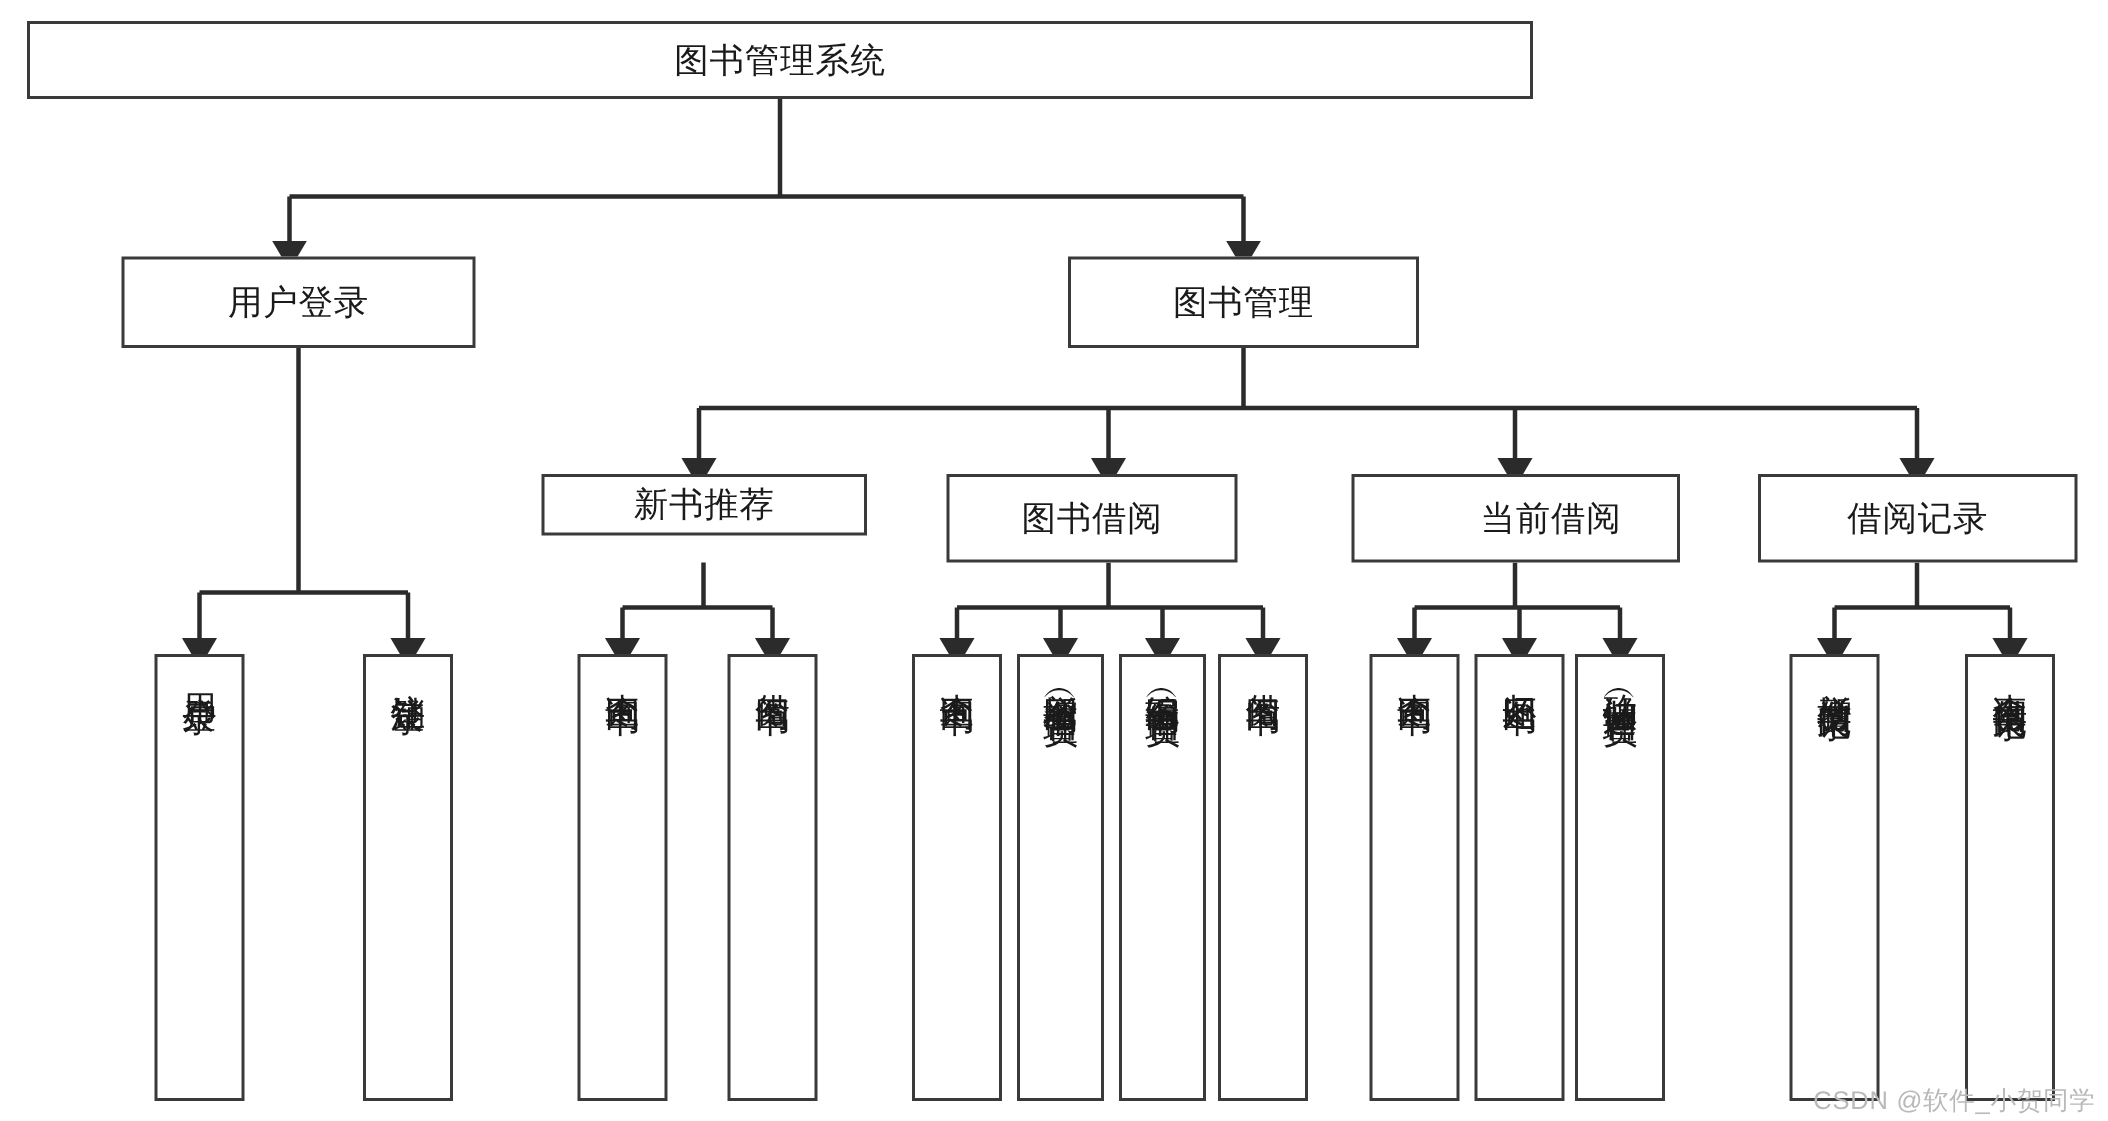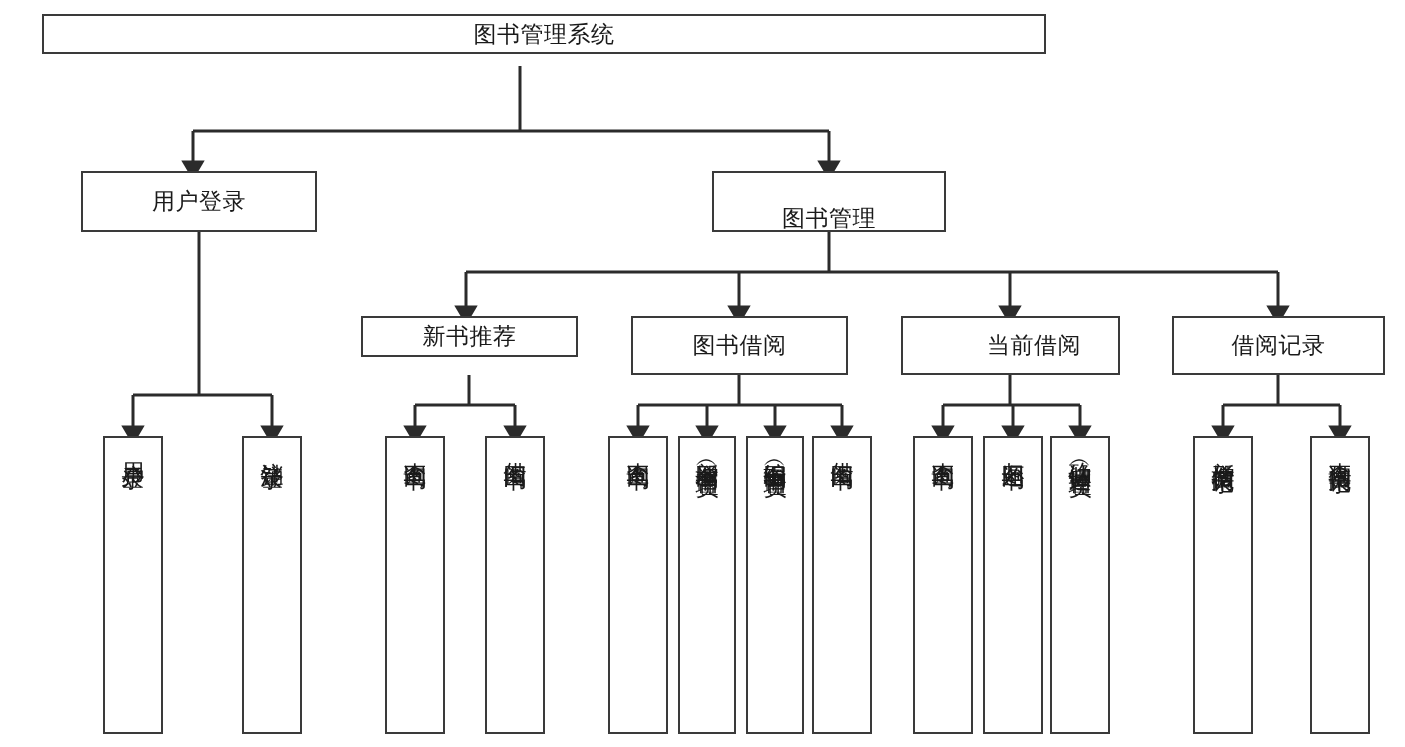--- a/index.html
+++ b/index.html
@@ -110,33 +110,33 @@
         <path d="M943,405 L943,435" stroke="#2b2b2b" stroke-width="3" fill="none" marker-end="url(#arrowhead)"></path>
         <path d="M1013,405 L1013,435" stroke="#2b2b2b" stroke-width="3" fill="none" marker-end="url(#arrowhead)"></path>
         <path d="M1080,405 L1080,435" stroke="#2b2b2b" stroke-width="3" fill="none" marker-end="url(#arrowhead)"></path>
         <path d="M1278,375 L1278,405" stroke="#2b2b2b" stroke-width="3" fill="none"></path>
         <path d="M1223,405 L1340,405" stroke="#2b2b2b" stroke-width="3" fill="none"></path>
         <path d="M1223,405 L1223,435" stroke="#2b2b2b" stroke-width="3" fill="none" marker-end="url(#arrowhead)"></path>
         <path d="M1340,405 L1340,435" stroke="#2b2b2b" stroke-width="3" fill="none" marker-end="url(#arrowhead)"></path>
       </g>
   </svg>
   <div id="node-layer">
-      <div class="node horizontal" style="left: 18px; top: 14px; width: 1004px; height: 40px; margin-left: 24px;">
+      <div class="node horizontal" style="left: 18px; top: 14px; width: 1004px; height: 52px;">
         <span class="label">图书管理系统</span>
       </div>
       <div class="node horizontal" style="left: 81px; top: 171px; width: 236px; height: 61px;">
         <span class="label">用户登录</span>
       </div>
-      <div class="node horizontal" style="left: 712px; top: 171px; width: 234px; height: 61px; align-items: flex-end;">
+      <div class="node horizontal" style="left: 712px; top: 171px; width: 234px; height: 61px;">
         <span class="label">图书管理</span>
       </div>
       <div class="node horizontal" style="left: 361px; top: 316px; width: 217px; height: 41px;">
         <span class="label">新书推荐</span>
       </div>
-      <div class="node horizontal" style="left: 631px; top: 316px; width: 217px; height: 59px;">
+      <div class="node horizontal" style="left: 631px; top: 316px; width: 194px; height: 59px;">
         <span class="label">图书借阅</span>
       </div>
       <div class="node horizontal" style="left: 901px; top: 316px; width: 219px; height: 59px; padding-left: 47px;">
         <span class="label">当前借阅</span>
       </div>
       <div class="node horizontal" style="left: 1172px; top: 316px; width: 213px; height: 59px;">
         <span class="label">借阅记录</span>
       </div>
       <div class="node vertical" style="left: 103px; top: 436px; width: 60px; height: 298px;">
         <span class="label">用户登录</span>
@@ -171,13 +171,14 @@
       <div class="node vertical" style="left: 1050px; top: 436px; width: 60px; height: 298px;">
         <span class="label">确认归还（管理员）</span>
       </div>
       <div class="node vertical" style="left: 1193px; top: 436px; width: 60px; height: 298px;">
         <span class="label">新增借阅记录</span>
       </div>
       <div class="node vertical" style="left: 1310px; top: 436px; width: 60px; height: 298px;">
         <span class="label">查询借阅记录</span>
       </div>
     </div>
+  <div class="watermark">CSDN @软件_小贺同学</div>
 </div>
 
 </body></html>

